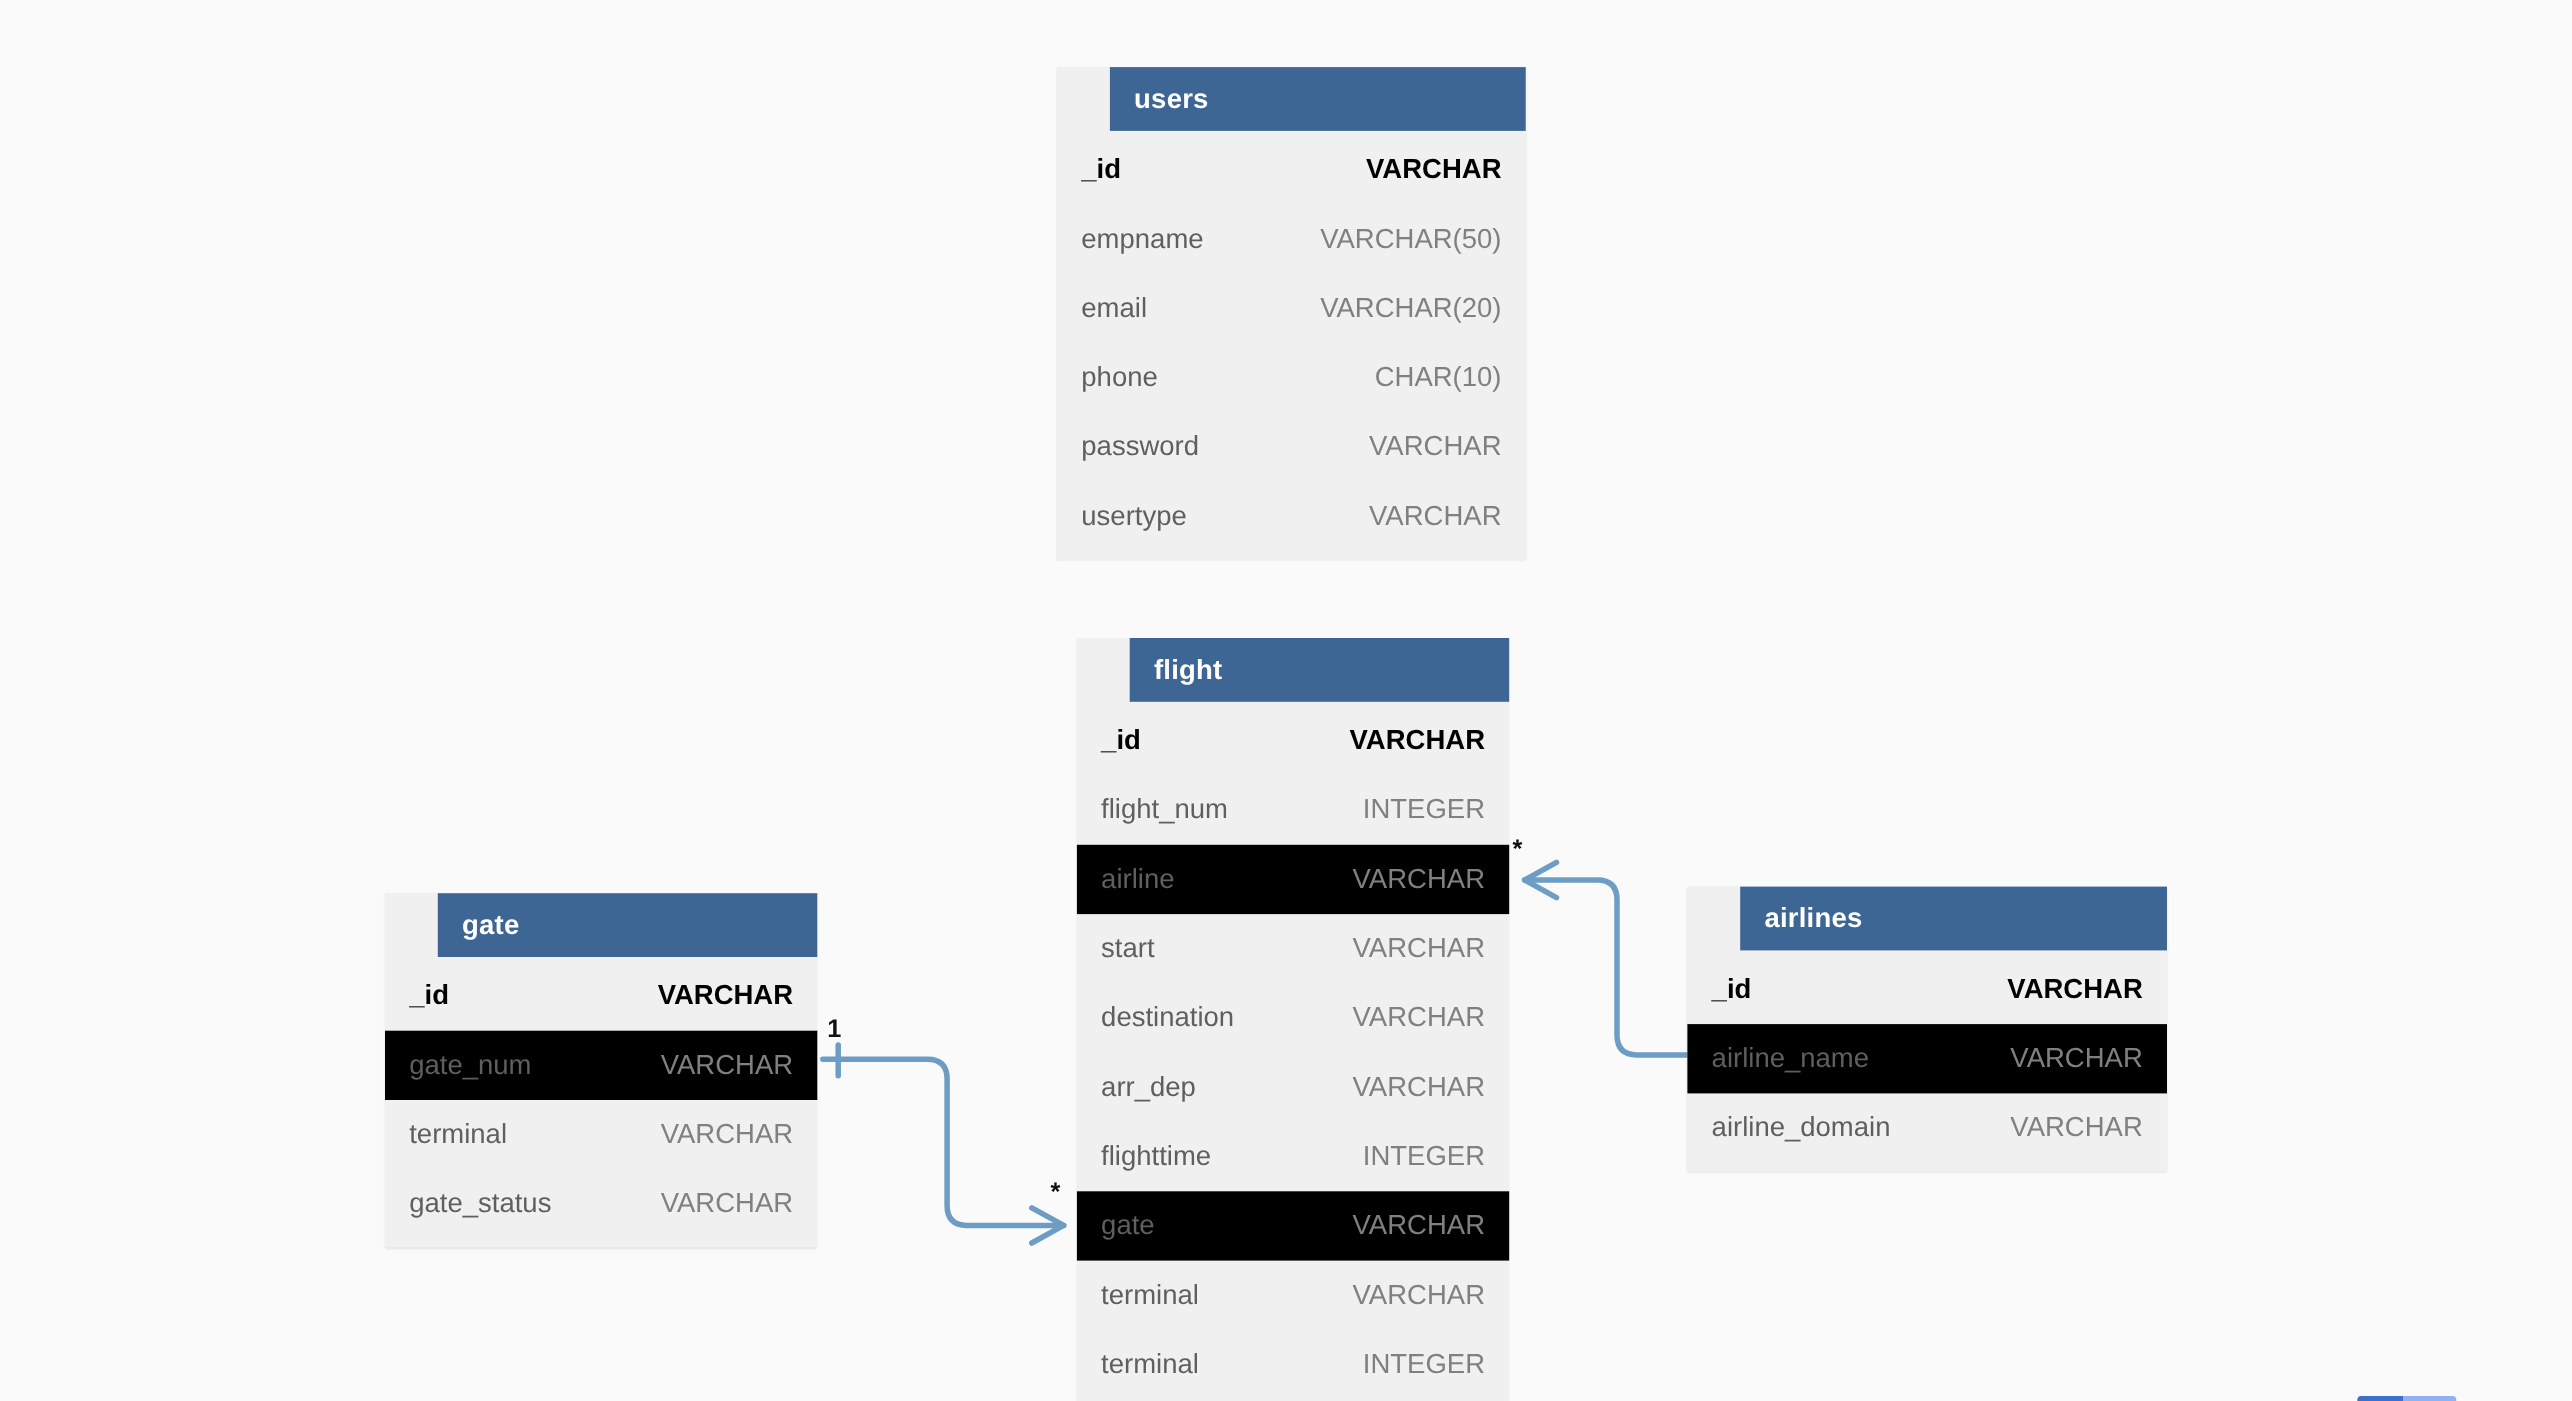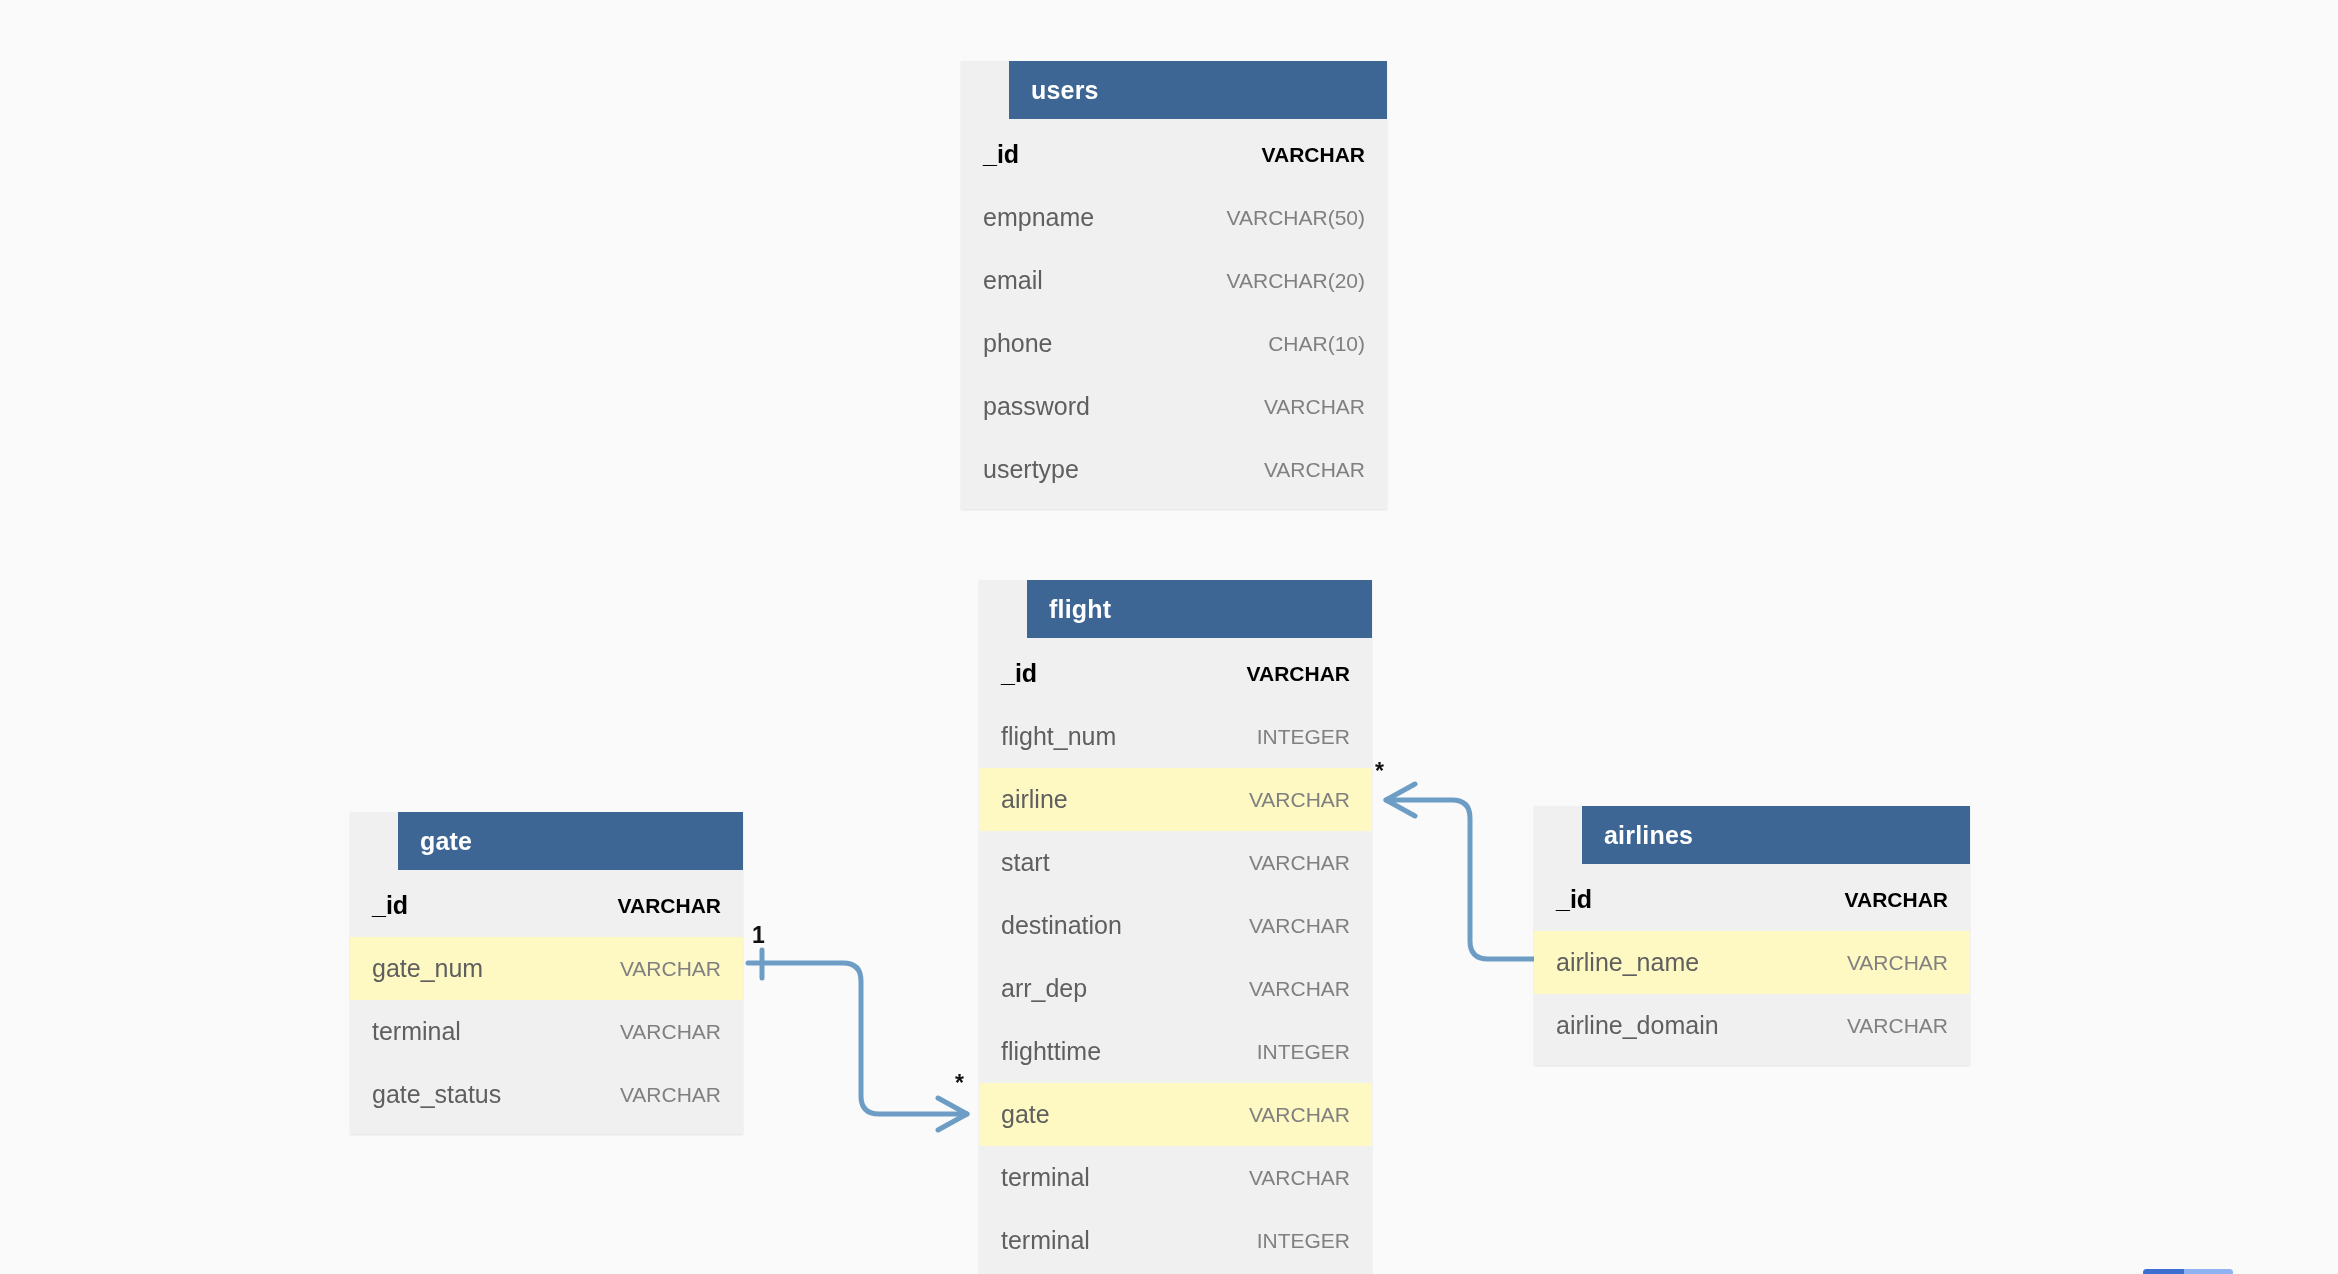--- a/index.html
+++ b/index.html
@@ -77,30 +77,30 @@
   .row {
     height: 63px;
     display: flex;
     align-items: center;
     justify-content: space-between;
     padding: 0 22px;
     box-sizing: border-box;
     background: transparent;
   }
   .row.highlight {
-    background: #fef9c3;
+    background: #000000;
   }
   .row .col-name {
     font-size: 25px;
     color: #5f5f5f;
     white-space: nowrap;
     text-align: center;
   }
   .row .col-type {
-    font-size: 21px;
+    font-size: 25px;
     color: #808080;
     white-space: nowrap;
     text-align: center;
   }
   .row.pk .col-name,
   .row.pk .col-type {
     color: #000000;
     font-weight: 700;
   }
 

